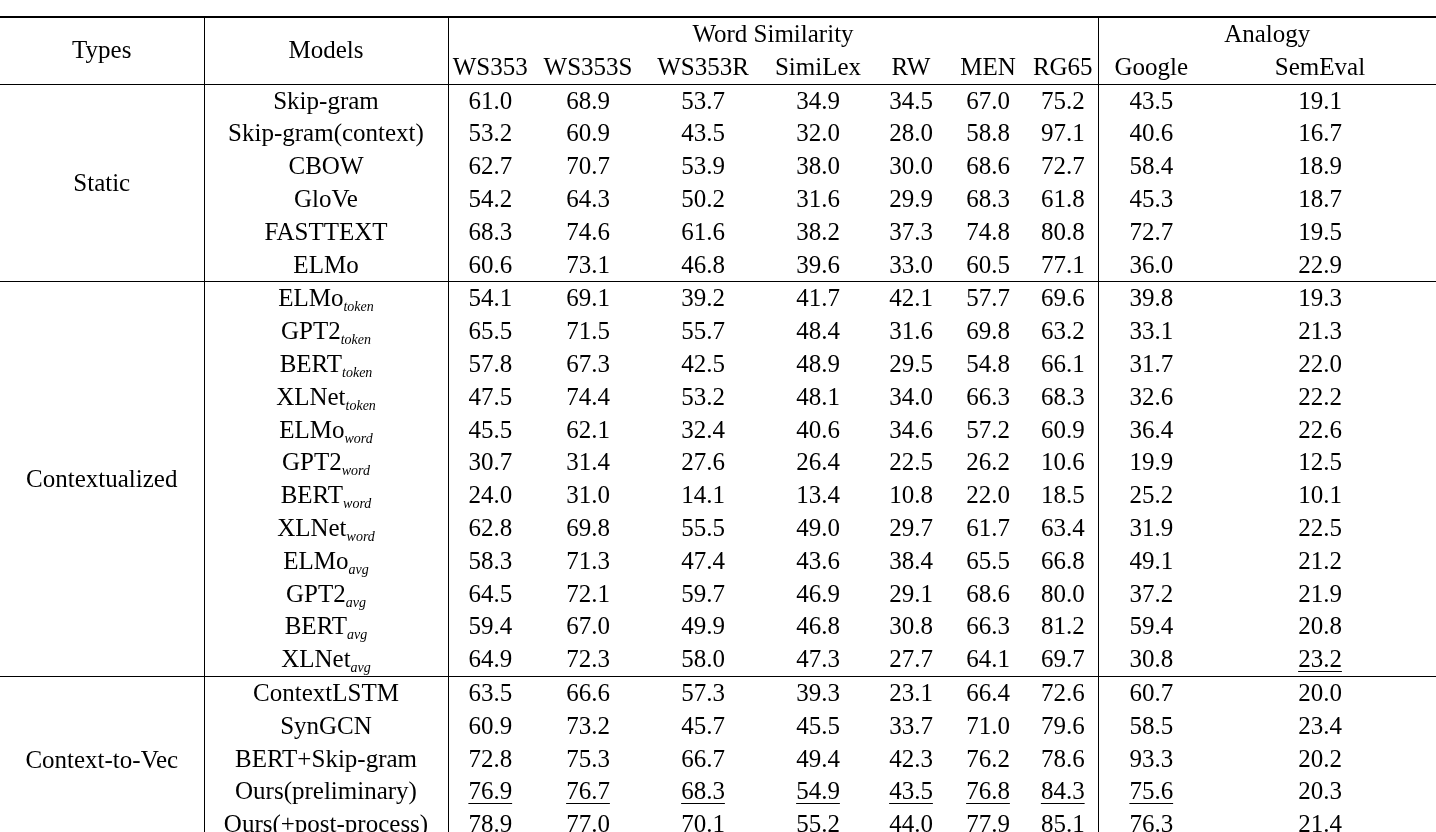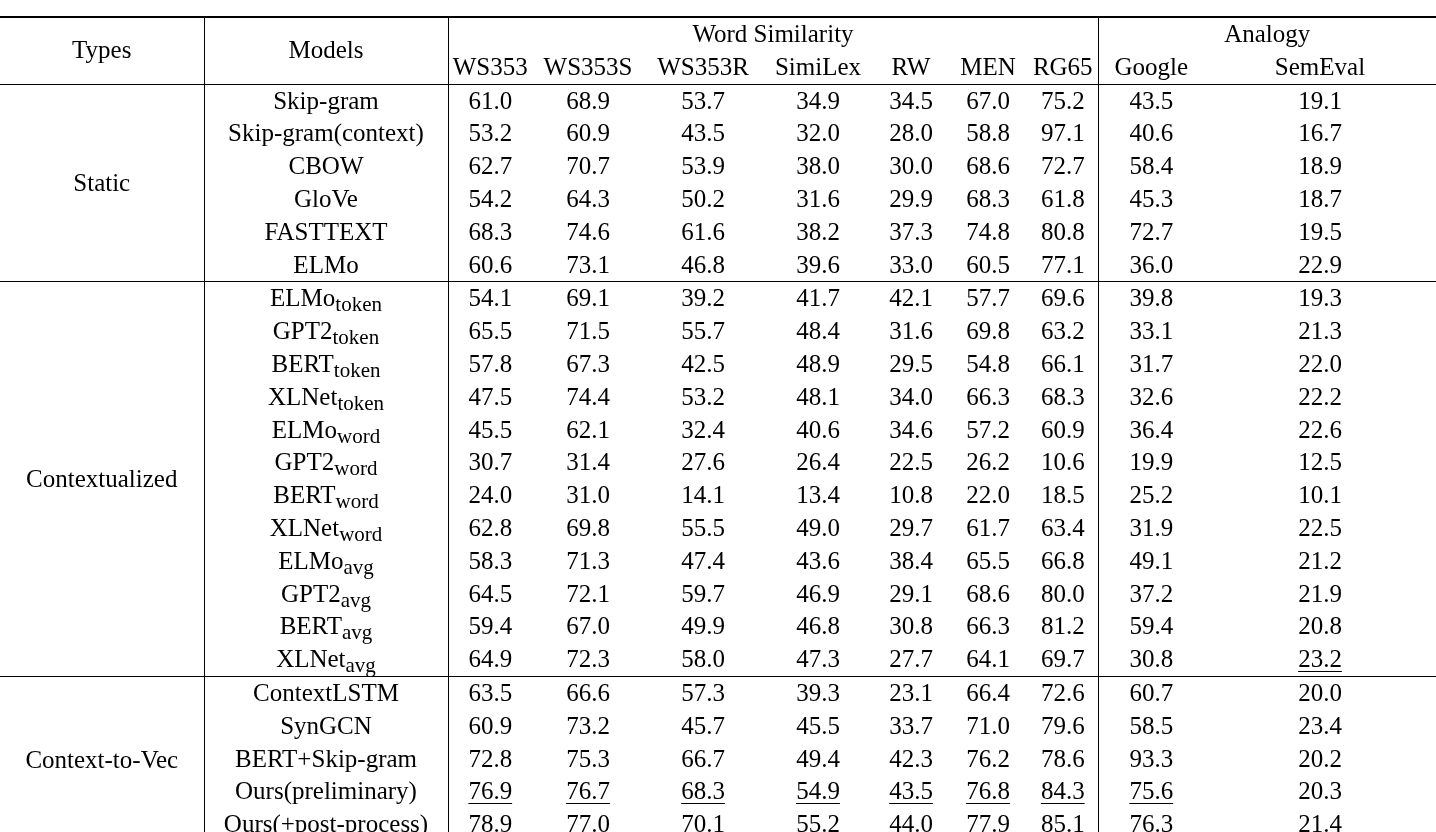--- a/index.html
+++ b/index.html
@@ -21,21 +21,21 @@
   .hdr th { font-weight: bold; }
   .hdr1 th { height: 30px; line-height: 30px; }
   .hdr2 th { height: 36px; line-height: 36px; }
   .top-rule { border-top: 2px solid #000; }
   .mid-rule td, .mid-rule th { border-top: 1.5px solid #000; }
   .bottom-rule td, .bottom-rule th { border-bottom: 8px solid #0f766e; }
   .vr { border-right: 1.2px solid #000; }
   .type-cell { font-weight: bold; vertical-align: middle; }
   .bold { font-weight: normal; }
   .ul { text-decoration: underline; text-underline-offset: 4px; text-decoration-thickness: 1.2px; }
-  .sub { font-size: 21px; vertical-align: -5px; line-height: 0; }
+  .sub { font-style: italic; font-size: 14px; vertical-align: -5px; line-height: 0; }
   col.c-type { width: 204px; }
   col.c-model { width: 244px; }
   col.c-ws353 { width: 84px; }
   col.c-ws353s { width: 112px; }
   col.c-ws353r { width: 118px; }
   col.c-simi { width: 112px; }
   col.c-rw { width: 74px; }
   col.c-men { width: 80px; }
   col.c-rg { width: 70px; }
   col.c-google { width: 106px; }

